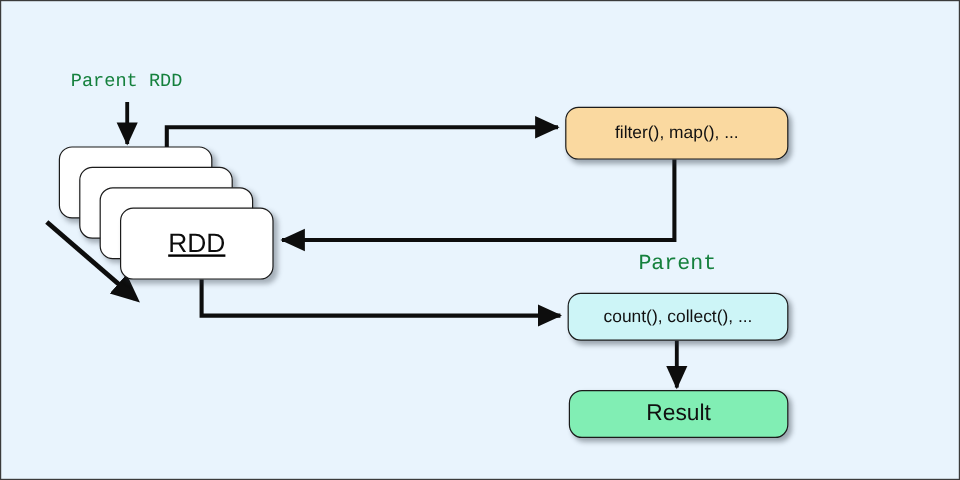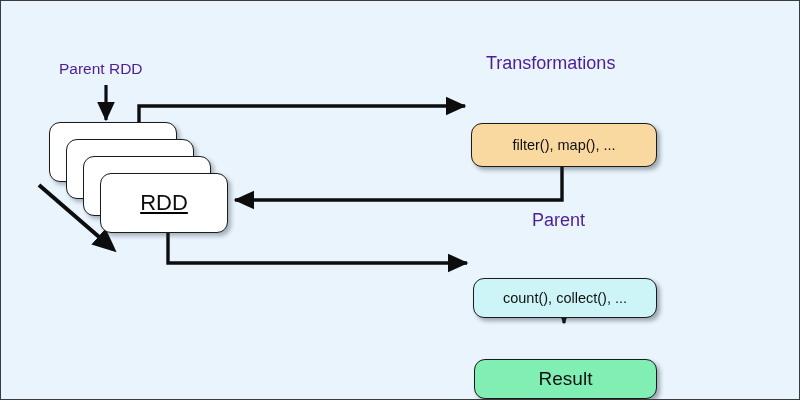--- a/index.html
+++ b/index.html
@@ -21,23 +21,24 @@
   #svg-layer {
     position: absolute;
     left: 0;
     top: 0;
     width: 800px;
     height: 400px;
   }
   
   .label {
     position: absolute;
-    color: #4c1d95;
+    color: #15803d;
     white-space: nowrap;
     line-height: 1;
+    font-family: Liberation Mono, monospace;
   }
   #label-parent-rdd {
     left: 58px;
     top: 60px;
     font-size: 15.5px;
   }
   #label-transformations {
     left: 485px;
     top: 53px;
     font-size: 18px;
@@ -77,21 +78,20 @@
   .proc-box {
     position: absolute;
     box-sizing: border-box;
     border: 1.6px solid #1b1b1b;
     border-radius: 11px;
     display: flex;
     align-items: center;
     justify-content: center;
     box-shadow: 3px 3px 4px rgba(40, 50, 60, 0.4);
     z-index: 6;
-    margin-top: 34px;
   }
   #box-transformations {
     left: 470px;
     top: 88px;
     width: 186px;
     height: 44px;
     background: #fad9a0;
   }
   #box-actions {
     left: 472px;
@@ -139,21 +139,20 @@
 
     <path d="M167,232 L167,262 L466,262" fill="none" stroke="#0d0d0d" stroke-width="3.4" marker-end="url(#arrowhead)"></path>
 
     <line x1="563" y1="283" x2="563" y2="322" stroke="#0d0d0d" stroke-width="3.2" marker-end="url(#arrowhead)"></line>
 
     <line x1="38" y1="184" x2="112" y2="248" stroke="#0d0d0d" stroke-width="4" marker-end="url(#arrowhead-thick)"></line>
   </svg>
 
   <div class="label" id="label-parent-rdd">Parent RDD</div>
 
-  <div class="label" id="label-transformations">Transformations</div>
 
   <div class="label" id="label-actions">Parent</div>
 
   <div class="rdd-card" id="rdd-card-1"></div>
   <div class="rdd-card" id="rdd-card-2"></div>
   <div class="rdd-card" id="rdd-card-3"></div>
   <div class="rdd-card" id="rdd-card-4">
     <span id="rdd-card-label">RDD</span>
   </div>
 

